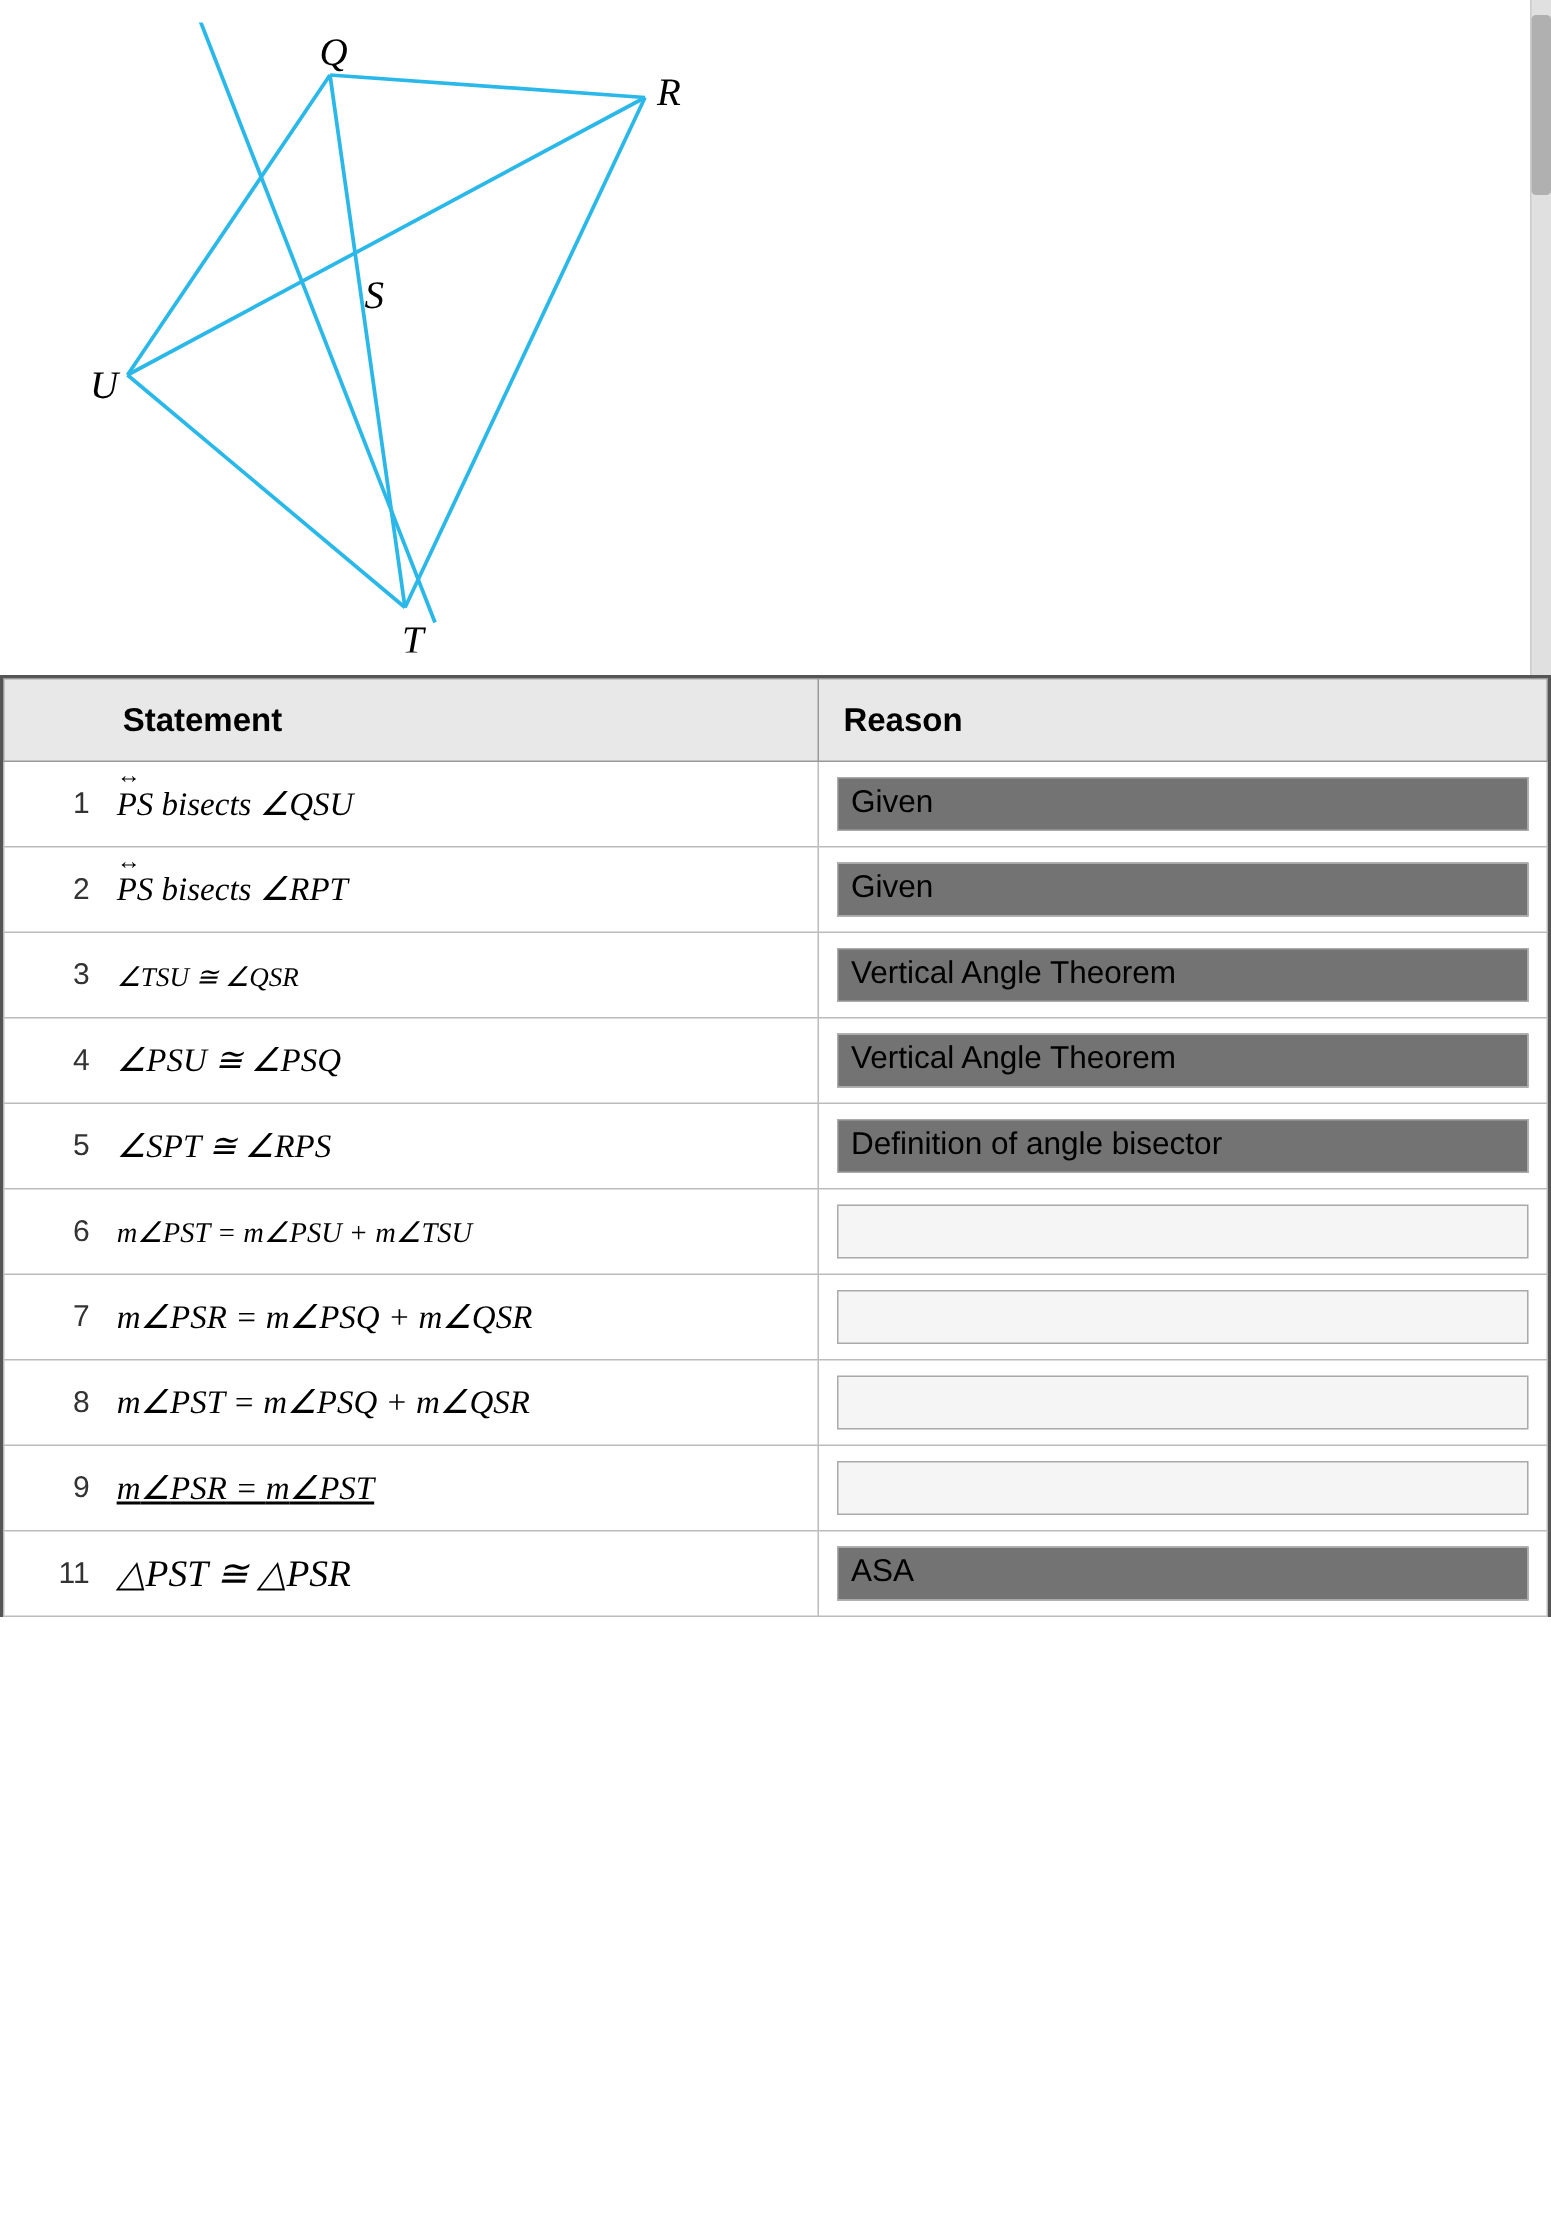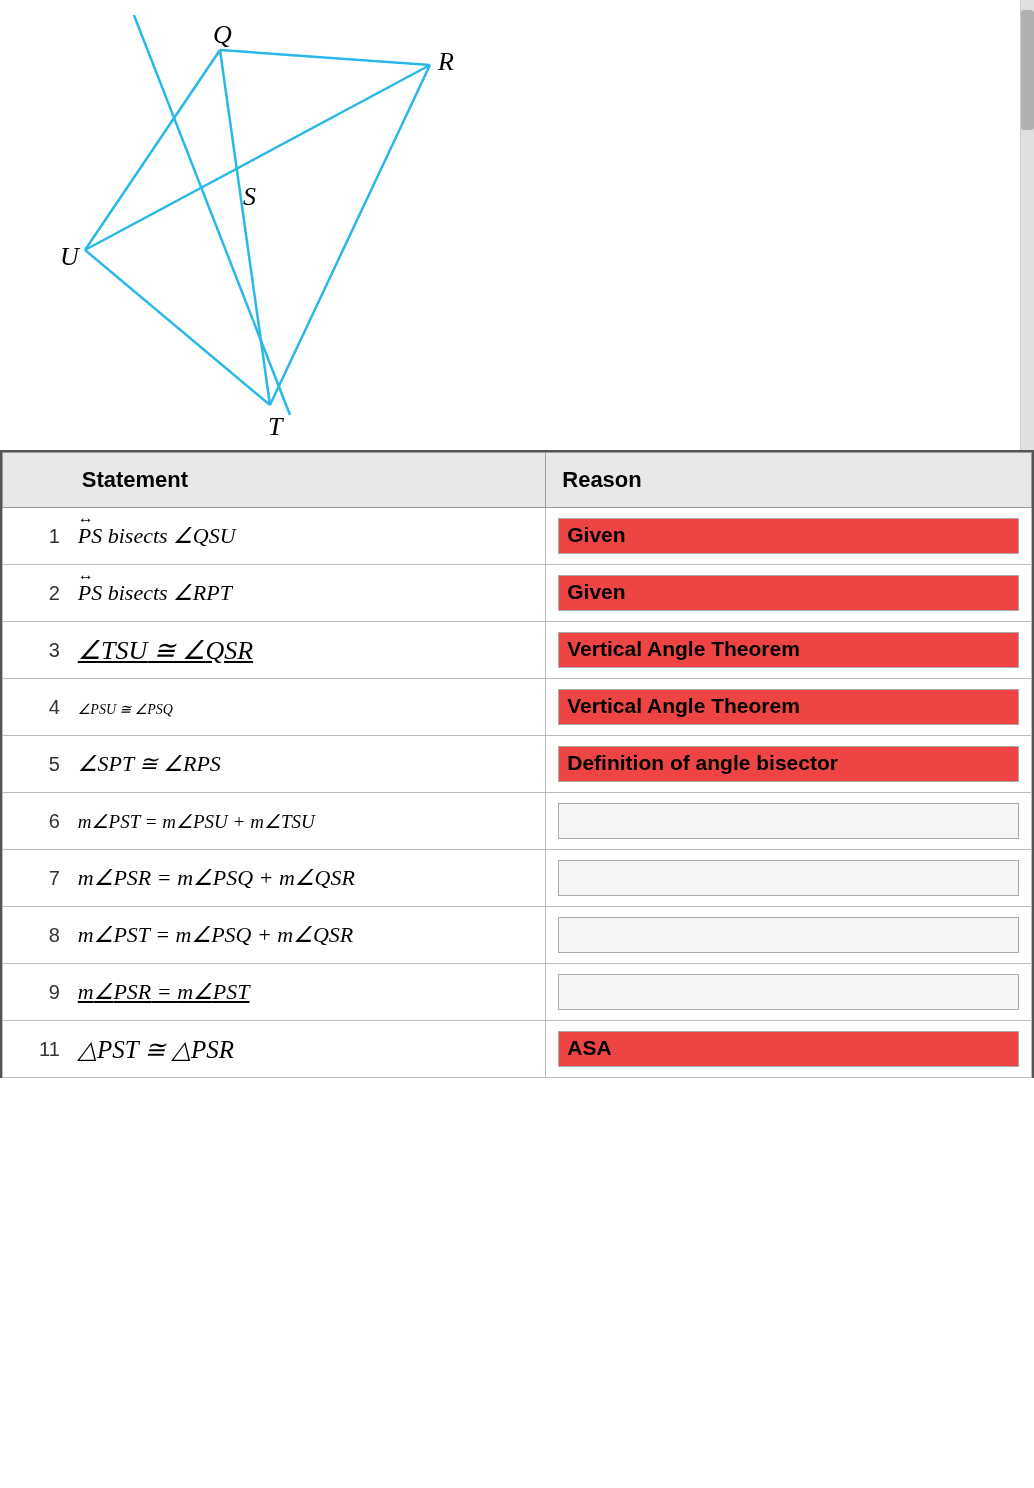--- a/index.html
+++ b/index.html
@@ -98,22 +98,21 @@
 
     .reason-box {
       border: 1px solid #aaa;
       min-height: 36px;
       padding: 4px 8px;
       font-size: 21px;
       font-family: Arial, sans-serif;
     }
 
     .reason-box.filled {
-      background: #ef4444;
-      font-weight: bold;
+      background: #737373;
     }
 
     .reason-box.empty {
       background: #f5f5f5;
     }
 
     
     .num-cell {
       font-family: Arial, sans-serif;
       font-style: normal;
@@ -185,28 +184,28 @@
       <span style="position:relative;display:inline-block;">
         <span style="position:absolute;top:-14px;left:0;font-size:16px;font-style:normal;">↔</span>
         <span style="font-style:italic;">PS</span>
       </span> bisects ∠<i>RPT</i></span></td>
           <td class="reason">
             <div class="reason-box filled">Given</div>
           </td>
         </tr>
         <tr>
           <td class="num-cell" style="font-style: normal; font-family: Arial, sans-serif; font-size: 20px; width: 30px; text-align: right; padding-right: 6px; border-right: none;">3</td>
-          <td class="stmt" style="border-left: none; font-style: italic; font-size: 22px;"><span style="font-style:italic;font-size:26px;text-decoration:underline;">∠<i>TSU</i> ≅ ∠<i>QSR</i></span></td>
+          <td class="stmt" style="border-left: none; font-style: italic; font-size: 22px;"><span style="font-style:italic;font-size:18px;">∠<i>TSU</i> ≅ ∠<i>QSR</i></span></td>
           <td class="reason">
             <div class="reason-box filled">Vertical Angle Theorem</div>
           </td>
         </tr>
         <tr>
           <td class="num-cell" style="font-style: normal; font-family: Arial, sans-serif; font-size: 20px; width: 30px; text-align: right; padding-right: 6px; border-right: none;">4</td>
-          <td class="stmt" style="border-left: none; font-style: italic; font-size: 22px;"><span style="font-style:italic;font-size:14px;">∠<i>PSU</i> ≅ ∠<i>PSQ</i></span></td>
+          <td class="stmt" style="border-left: none; font-style: italic; font-size: 22px;"><span style="font-style:italic;font-size:22px;">∠<i>PSU</i> ≅ ∠<i>PSQ</i></span></td>
           <td class="reason">
             <div class="reason-box filled">Vertical Angle Theorem</div>
           </td>
         </tr>
         <tr>
           <td class="num-cell" style="font-style: normal; font-family: Arial, sans-serif; font-size: 20px; width: 30px; text-align: right; padding-right: 6px; border-right: none;">5</td>
           <td class="stmt" style="border-left: none; font-style: italic; font-size: 22px;"><span style="font-style:italic;font-size:22px;">∠<i>SPT</i> ≅ ∠<i>RPS</i></span></td>
           <td class="reason">
             <div class="reason-box filled">Definition of angle bisector</div>
           </td>

